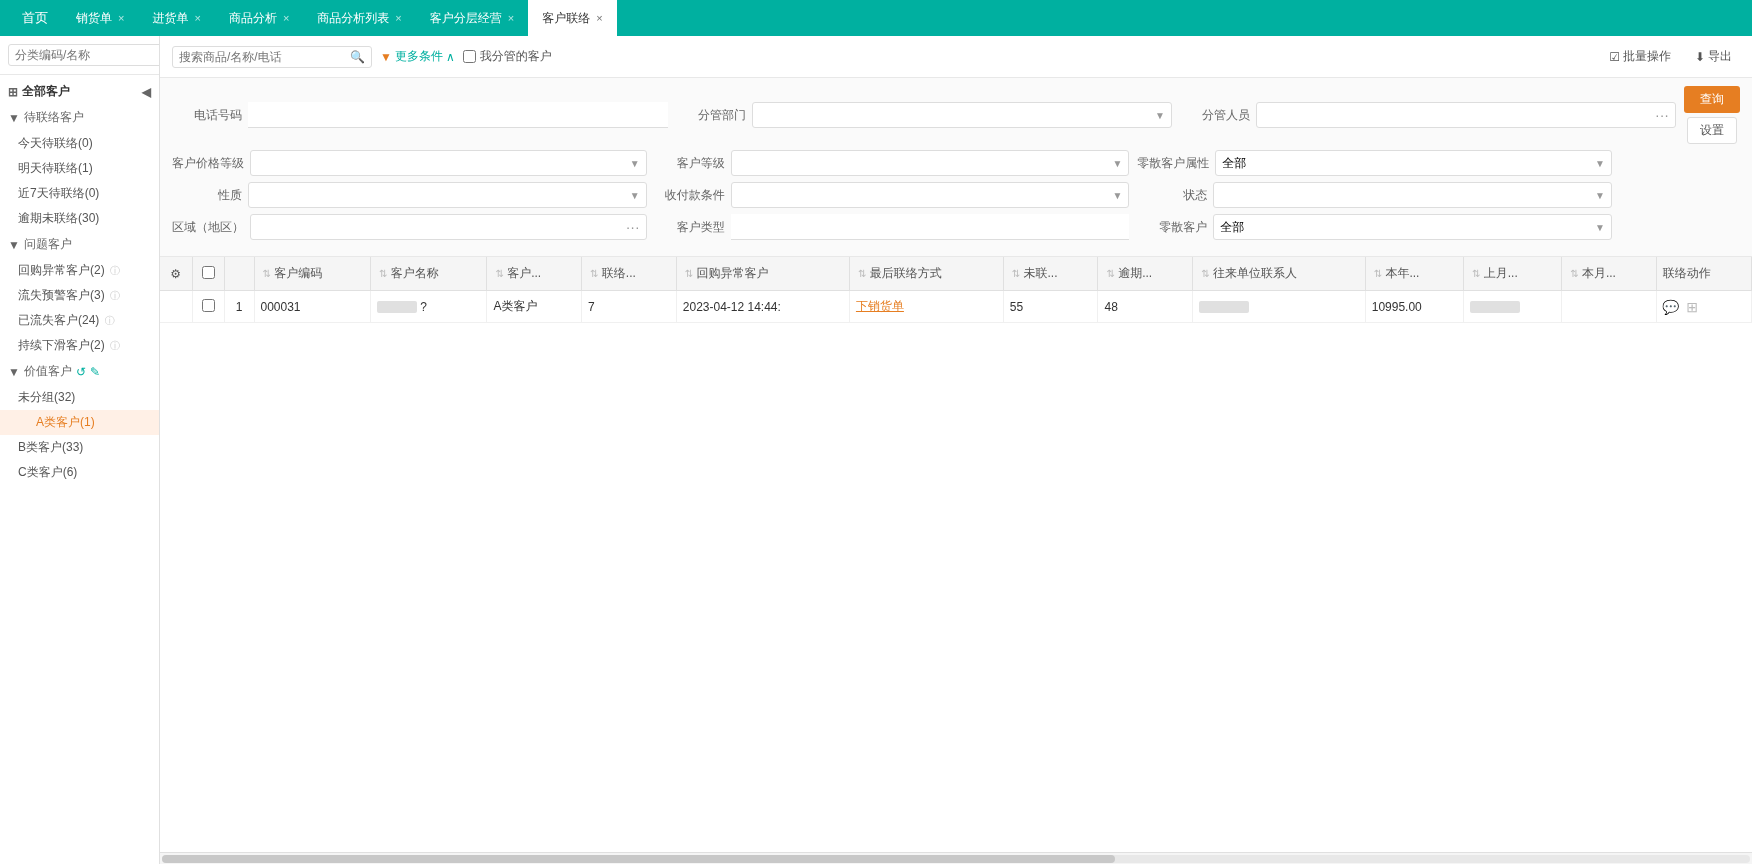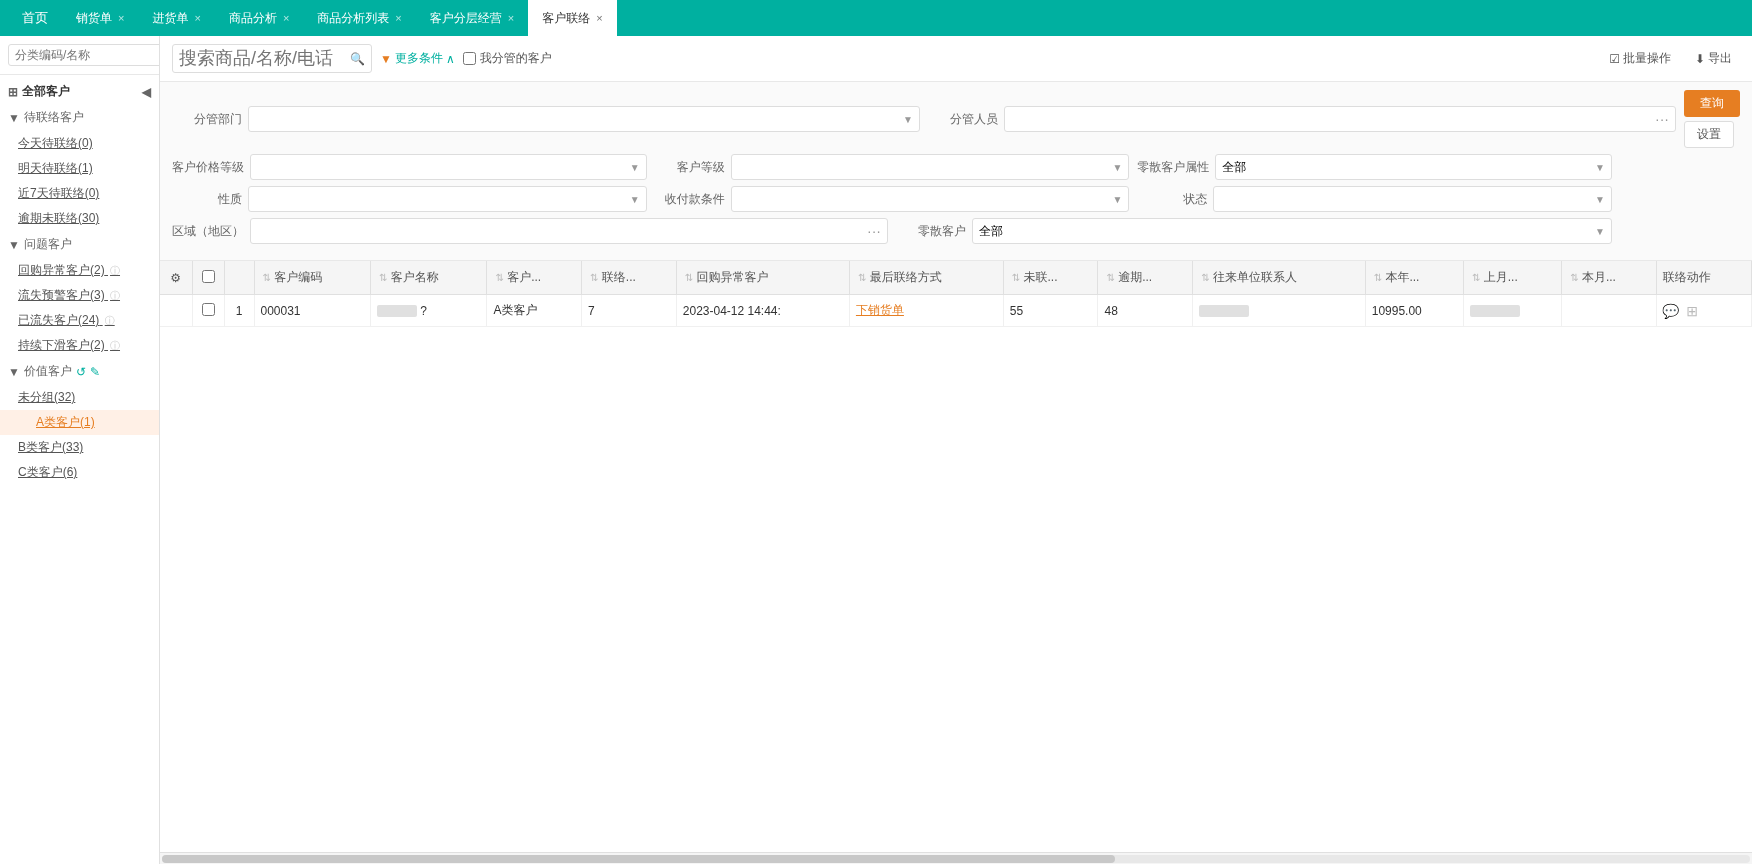--- a/index.html
+++ b/index.html
@@ -100,21 +100,20 @@
       font-size: 12px;
       cursor: pointer;
     }
     .sidebar-section-title .arrow { margin-right: 4px; }
     .sidebar-item {
       padding: 4px 8px 4px 18px;
       color: #555;
       cursor: pointer;
       font-size: 12px;
       white-space: nowrap;
-      text-decoration: underline;
     }
     .sidebar-item.active { background: #fff0e6; color: #e67e22; padding-left: 36px; }
     .sidebar-item .info-icon { color: #ccc; margin-left: 2px; font-size: 10px; }
 
     
     .content-area {
       flex: 1;
       display: flex;
       flex-direction: column;
       background: #fff;
@@ -135,21 +134,21 @@
       align-items: center;
       border: 1px solid #ddd;
       border-radius: 3px;
       padding: 3px 6px;
       width: 200px;
     }
     .filter-search input {
       border: none;
       outline: none;
       flex: 1;
-      font-size: 18px;
+      font-size: 12px;
       color: #999;
     }
     .filter-more {
       display: flex;
       align-items: center;
       color: #00b0a0;
       cursor: pointer;
       gap: 3px;
       white-space: nowrap;
     }
@@ -321,21 +320,21 @@
       border: 1px solid #ddd;
       padding: 4px 12px;
       border-radius: 3px;
       cursor: pointer;
       font-size: 12px;
     }
     .query-btns {
       display: flex;
       flex-direction: column;
       gap: 4px;
-      align-items: flex-start;
+      align-items: center;
       justify-content: center;
     }
 
     .checkbox-input {
       width: 13px;
       height: 13px;
       cursor: pointer;
     }
     .col-name-masked {
       display: inline-block;
@@ -466,20 +465,26 @@
       <div class="btn-export">
         <span>⬇</span>
         <span>导出</span>
       </div>
     </div>
 
     <div class="advanced-filter">
 
       <div class="filter-row">
         <div class="filter-field">
+          <span class="filter-label">电话号码</span>
+          <div class="filter-select" style="flex:1; border:none; border-bottom:1px solid #ddd; border-radius:0;">
+            <span></span>
+          </div>
+        </div>
+        <div class="filter-field">
           <span class="filter-label">分管部门</span>
           <div class="filter-select">
             <span></span>
             <span class="dropdown-arrow">▼</span>
           </div>
         </div>
         <div class="filter-field">
           <span class="filter-label">分管人员</span>
           <div class="filter-select">
             <span></span>
@@ -541,20 +546,26 @@
         </div>
         <div style="width:120px;"></div>
       </div>
 
       <div class="filter-row">
         <div class="filter-field">
           <span class="filter-label">区域（地区）</span>
           <div class="filter-select">
             <span></span>
             <span class="dots">···</span>
+          </div>
+        </div>
+        <div class="filter-field">
+          <span class="filter-label">客户类型</span>
+          <div class="filter-select" style="border:none; border-bottom:1px solid #ddd; border-radius:0;">
+            <span></span>
           </div>
         </div>
         <div class="filter-field">
           <span class="filter-label">零散客户</span>
           <div class="filter-select">
             <span>全部</span>
             <span class="dropdown-arrow">▼</span>
           </div>
         </div>
         <div style="width:120px;"></div>

